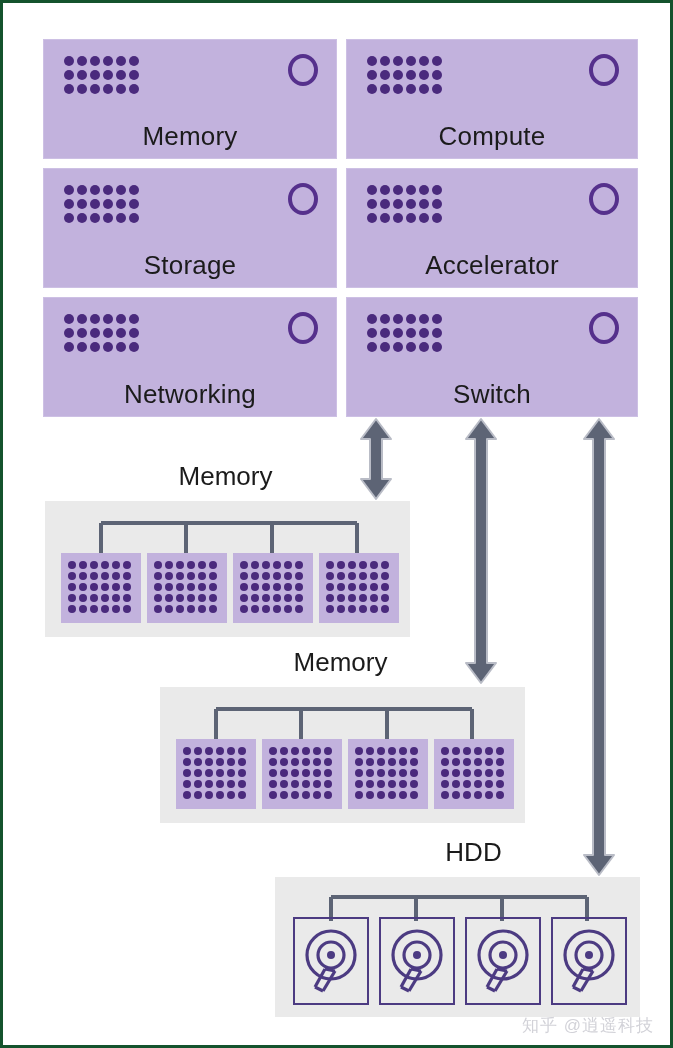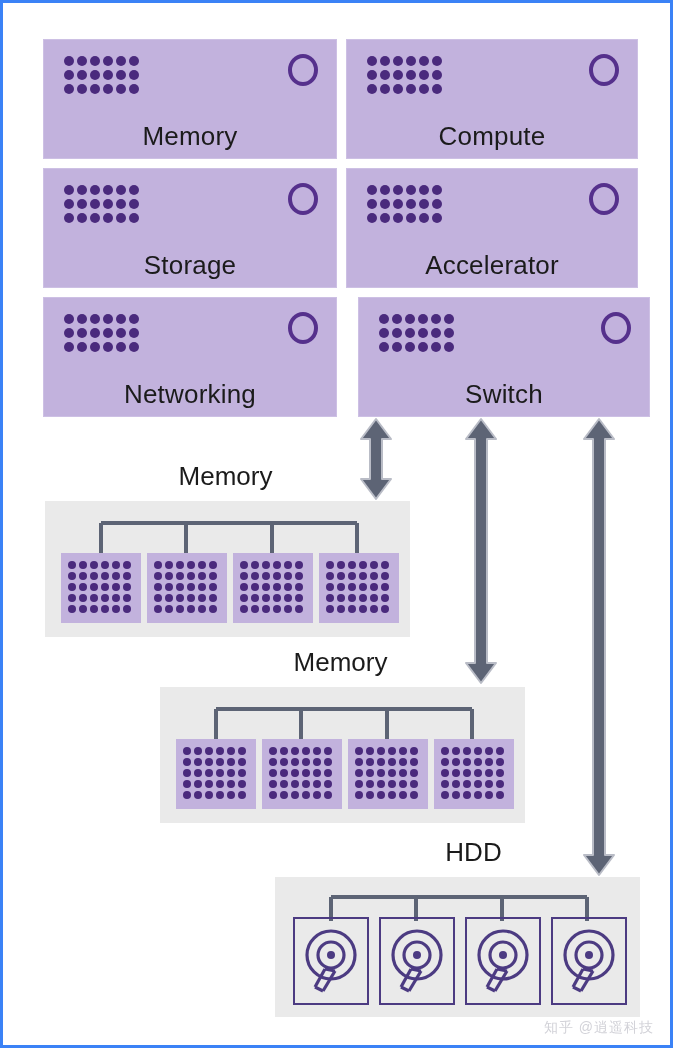--- a/index.html
+++ b/index.html
@@ -10,21 +10,21 @@
   body {
     font-family: "Liberation Sans", sans-serif;
   }
   #canvas {
     position: relative;
     width: 673px;
     height: 1048px;
     background: #ffffff;
     overflow: hidden;
     box-sizing: border-box;
-    border: 3px solid #3b82f6;
+    border: 3px solid #14532d;
   }
 
   
   .card {
     position: absolute;
     background: #c2b2dd;
     box-sizing: border-box;
     border: 1px solid #cdc0e4;
   }
   .card-dots {
@@ -116,21 +116,21 @@
   
   .arrow {
     position: absolute;
   }
 
   
   .watermark {
     position: absolute;
     right: 16px;
     bottom: 8px;
-    font-size: 14px;
+    font-size: 17px;
     color: #d2d2d8;
     letter-spacing: 1px;
     white-space: nowrap;
   }
 </style>
 </head>
 <body>
 
 <div id="canvas">
 
@@ -252,21 +252,21 @@
         <i></i>
         <i></i>
         <i></i>
         <i></i>
         <i></i>
     </div>
     <div class="card-ring"></div>
     <div class="card-label">Accelerator</div>
   </div>
 
-  <div class="card" style="left:355px; top:294px; width:292px; height:120px;">
+  <div class="card" style="left:343px; top:294px; width:292px; height:120px;">
     <div class="card-dots">
       <i></i>
         <i></i>
         <i></i>
         <i></i>
         <i></i>
         <i></i>
       <i></i>
         <i></i>
         <i></i>

